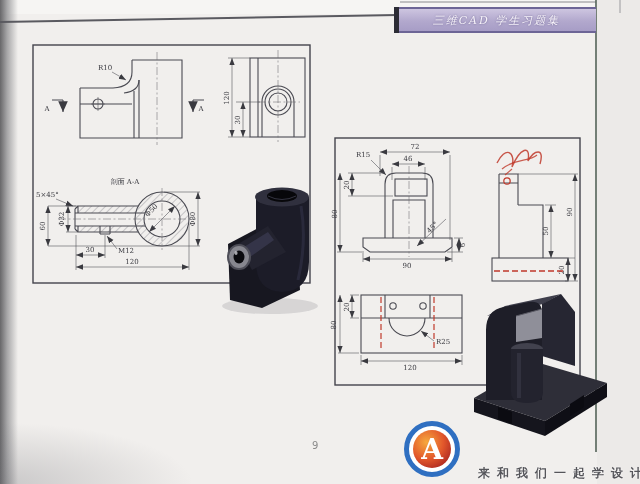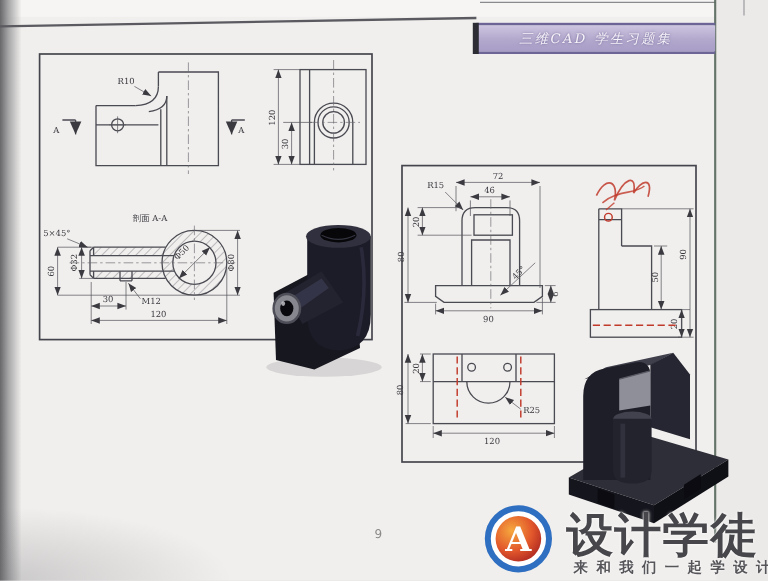--- a/index.html
+++ b/index.html
@@ -13,21 +13,21 @@
   .edge-left{position:absolute;left:0;top:0;bottom:0;width:18px;
     background:linear-gradient(90deg,#4f4f52 0%,#9a9a9c 40%,rgba(220,218,216,0) 100%);opacity:.85;}
   .shadow-bl{position:absolute;left:0;bottom:0;width:220px;height:70px;
     background:radial-gradient(ellipse at 0% 100%, rgba(110,110,116,.30), rgba(0,0,0,0) 62%);}
   .edge-top{position:absolute;top:0;left:0;right:0;height:14px;background:#f6f5f3;}
   svg.canvas{position:absolute;left:0;top:0;}
   .banner{
     position:absolute;left:397px;top:7px;width:199px;height:22px;
     background:linear-gradient(180deg,#cdc5e0 0%,#b2a8cd 55%,#a79dc6 100%);
     border-top:2px solid #6d6596;border-bottom:2px solid #6d6596;
-    display:flex;align-items:center;justify-content:center;margin-top:12px;
+    display:flex;align-items:center;justify-content:center;
   }
   .banner::before{content:"";position:absolute;left:-3px;top:-2px;bottom:-2px;width:5px;background:#2c2c35;}
   .banner .t{
     color:#f7f3fa;font:italic 11px "DejaVu Serif",serif;letter-spacing:2px;
     text-shadow:0 0 2px rgba(90,80,130,.8);white-space:nowrap;
   }
   .pageno{position:absolute;left:312px;top:440px;font-size:10px;color:#8a8a8a;}
   .wm{position:absolute;left:398px;top:417px;width:242px;height:67px;overflow:hidden;}
   .wm-logo{position:absolute;left:6px;top:4px;width:56px;height:56px;border-radius:50%;
     background:#fff;border:5px solid #2f6fc1;box-sizing:border-box;}
@@ -253,16 +253,15 @@
   <div class="banner">
     <span class="t">三维CAD 学生习题集</span>
   </div>
 
   <div class="pageno">9</div>
 
   <div class="wm">
     <div class="wm-logo">
       <div class="wm-logo-core">A</div>
     </div>
-    <div class="wm-brand">设计学徒</div>
     <div class="wm-tag">来和我们一起学设计</div>
   </div>
 </div>
 
 </body></html>

